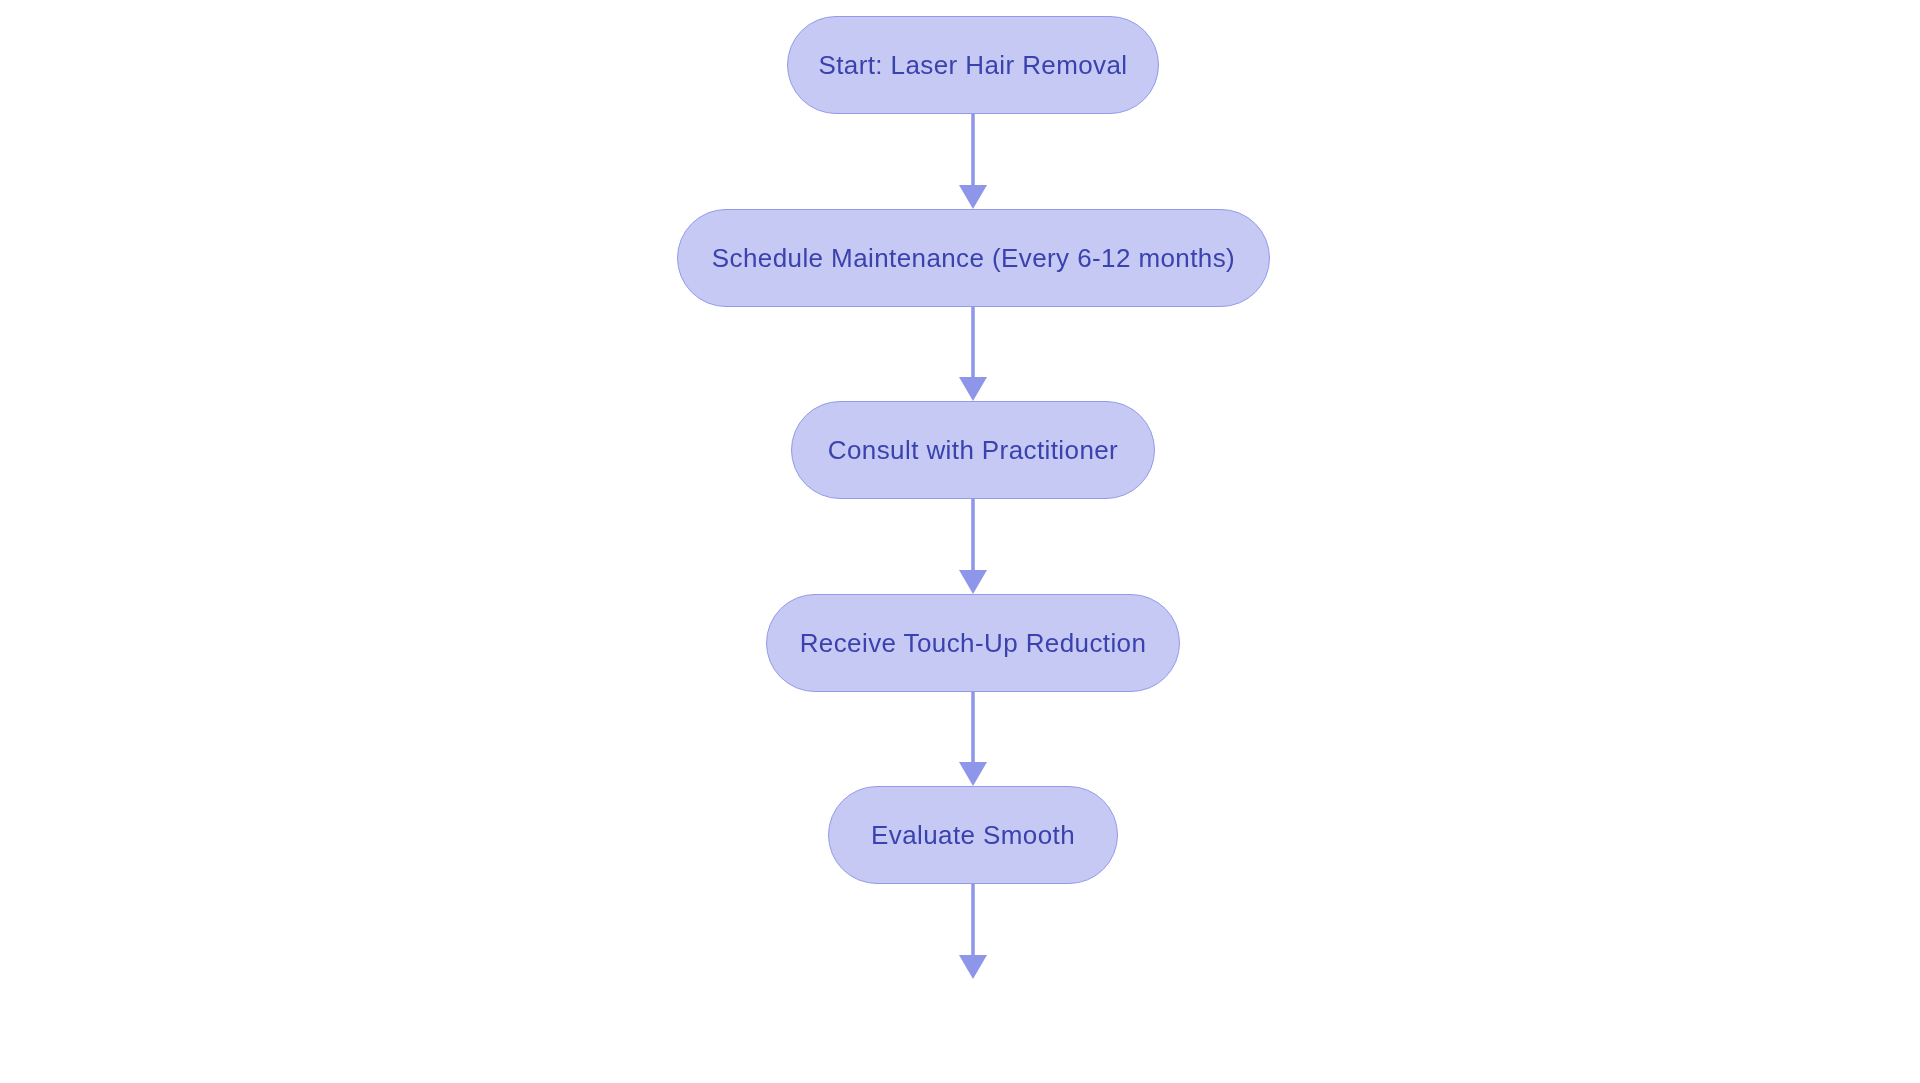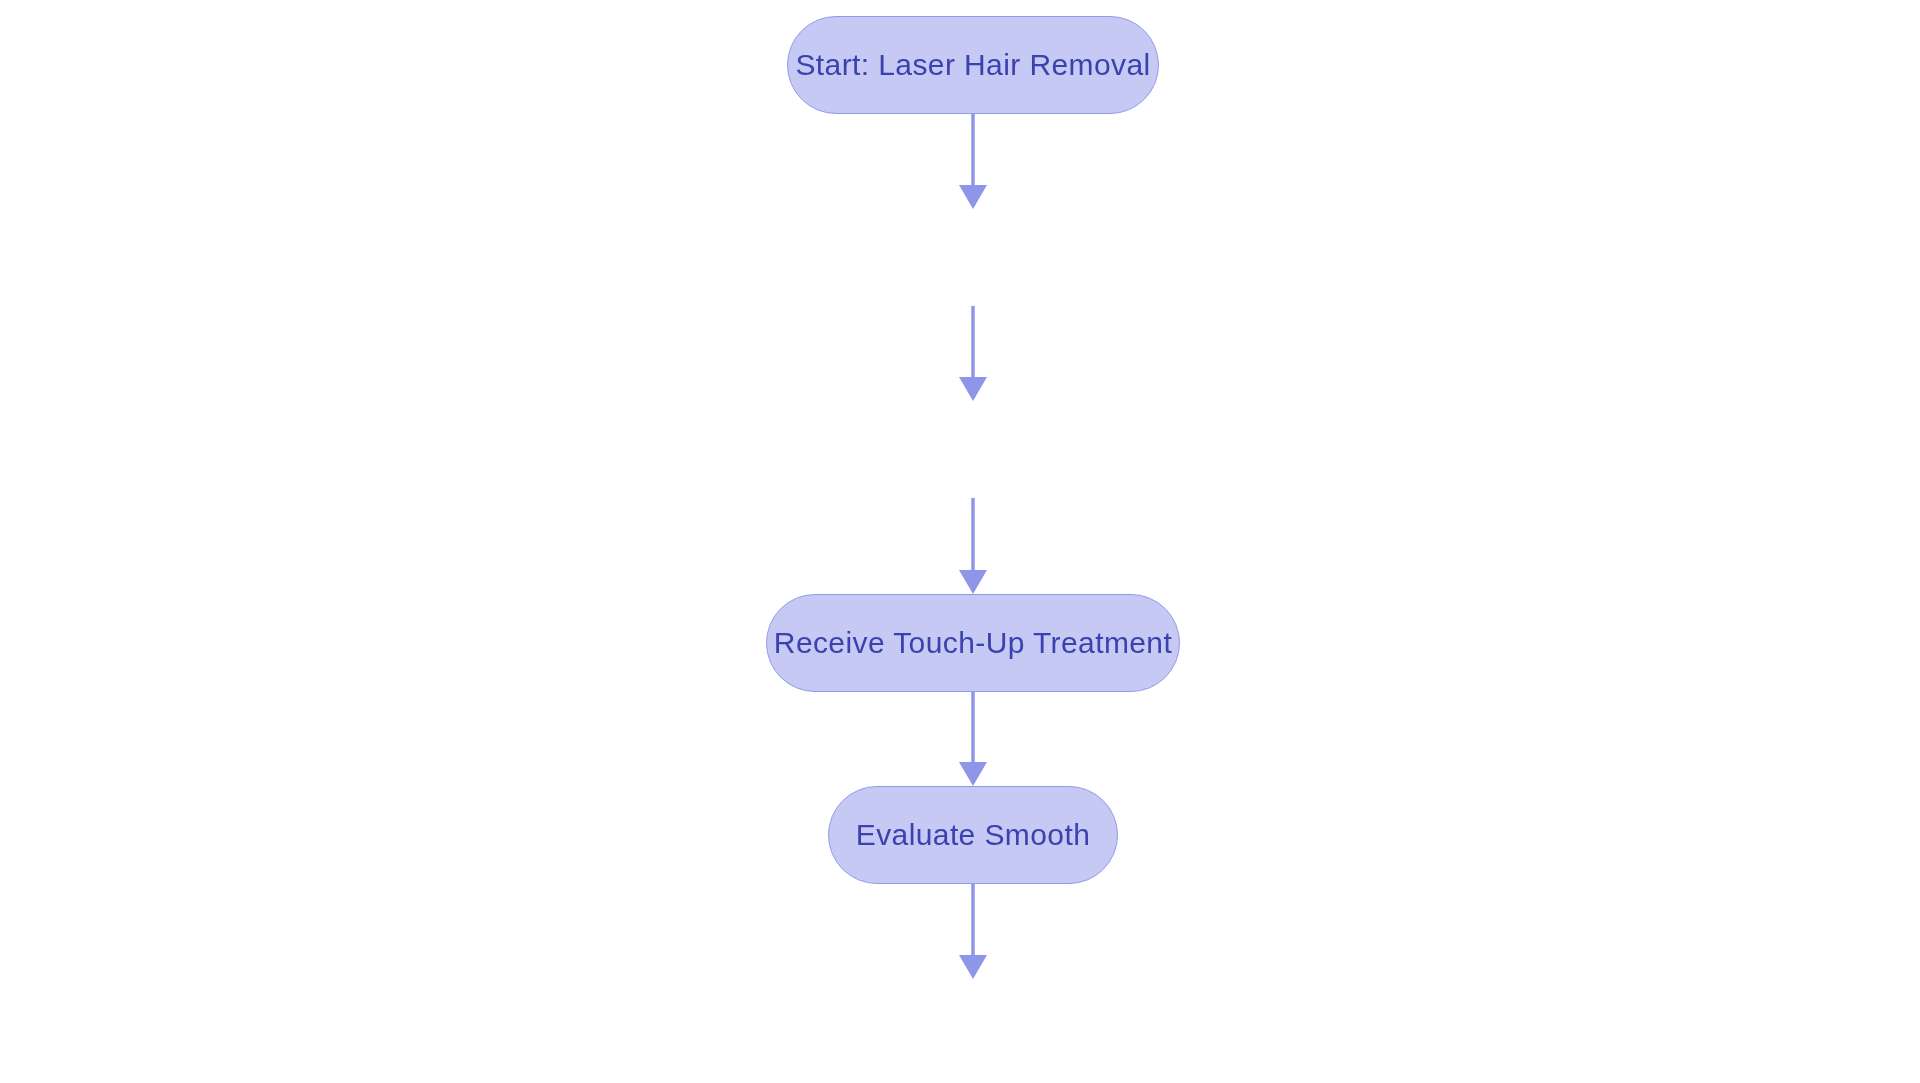--- a/index.html
+++ b/index.html
@@ -19,21 +19,21 @@
     position: absolute;
     height: 98px;
     border-radius: 49px;
     background: var(--node-fill, #c6c9f4);
     border: 1.5px solid var(--node-border, #939be9);
     box-sizing: border-box;
     display: flex;
     align-items: center;
     justify-content: center;
     color: var(--node-text, #3a42ad);
-    font-size: 30px;
+    font-size: 26px;
     letter-spacing: 0.4px;
     white-space: nowrap;
     text-align: center;
   }
   
   #n1 { width: 372px; left: 787px;  top: 16px;  }
   #n2 { width: 593px; left: 677px;  top: 209px; }
   #n3 { width: 364px; left: 791px;  top: 401px; }
   #n4 { width: 414px; left: 766px;  top: 594px; }
   #n5 { width: 290px; left: 828px;  top: 786px; }
@@ -74,24 +74,30 @@
     <g>
       <line x1="973" y1="883" x2="973" y2="958"></line>
       <polygon points="959,955 987,955 973,979"></polygon>
     </g>
   </svg>
 
   <div id="n1" class="flow-node">
     <span>Start: Laser Hair Removal</span>
   </div>
 
+  <div id="n2" class="flow-node">
+    <span>Schedule Maintenance (Every 6-12 months)</span>
+  </div>
 
+  <div id="n3" class="flow-node">
+    <span>Consult with Practitioner</span>
+  </div>
 
   <div id="n4" class="flow-node">
-    <span>Receive Touch-Up Treatment</span>
+    <span>Receive Touch-Up Reduction</span>
   </div>
 
   <div id="n5" class="flow-node">
     <span>Evaluate Smooth</span>
   </div>
 
 
 </div>
 
 </body></html>

